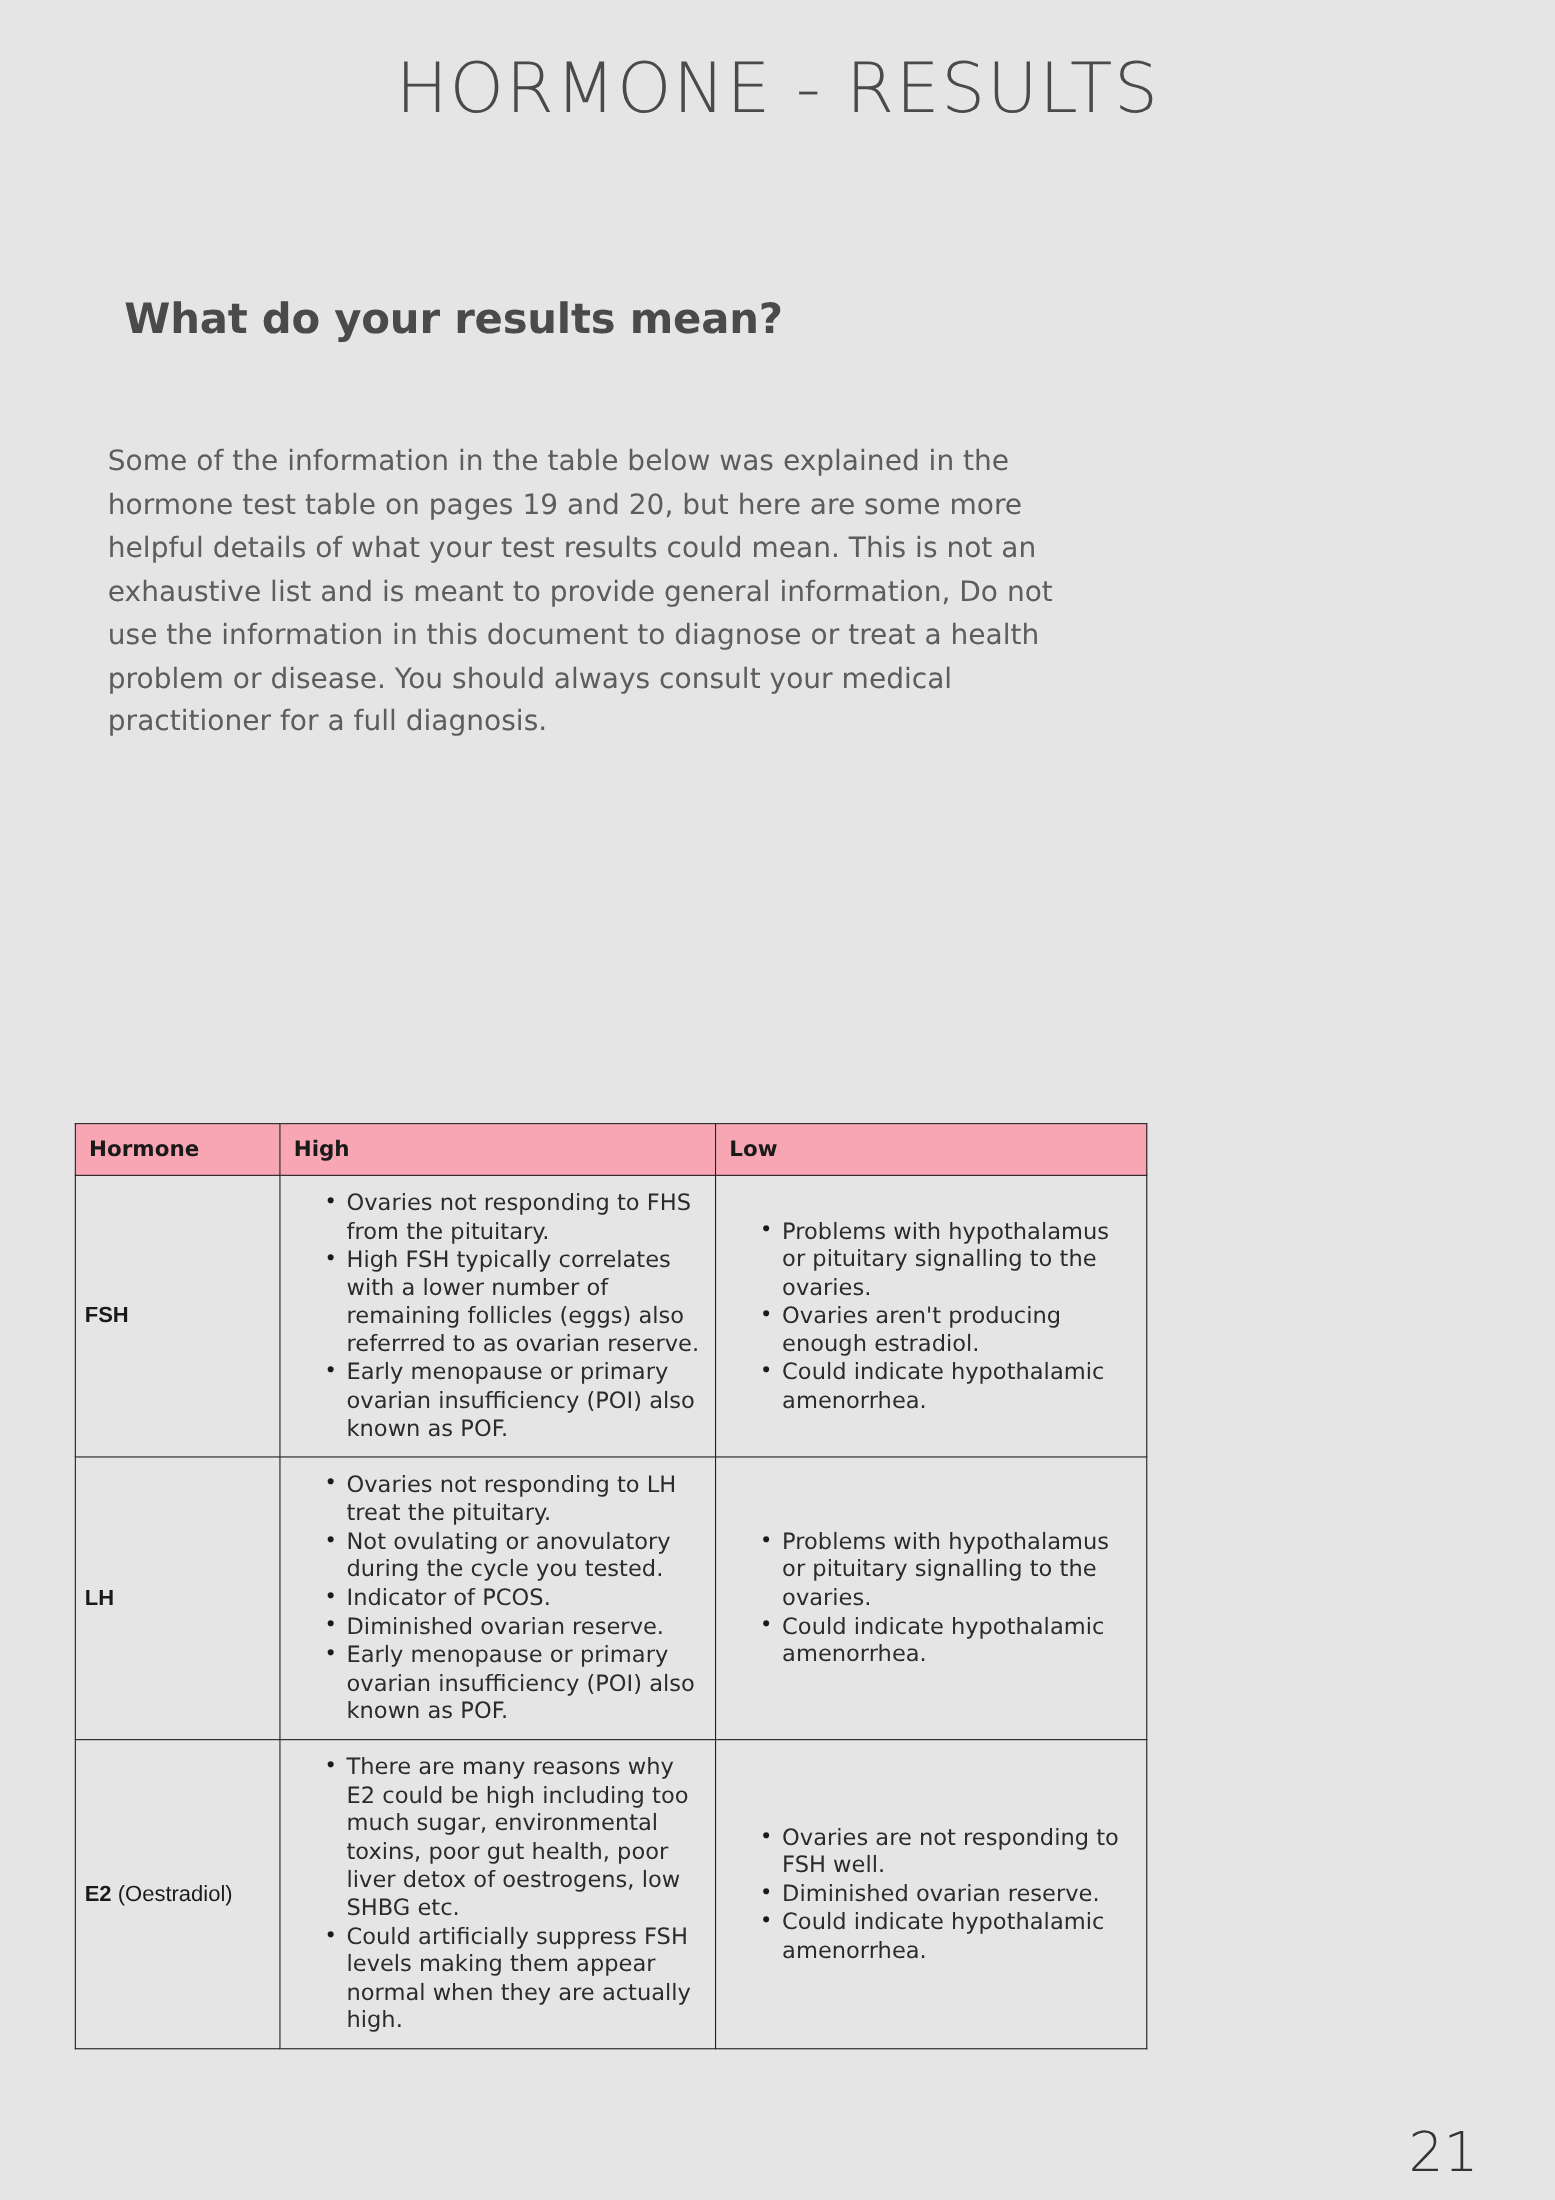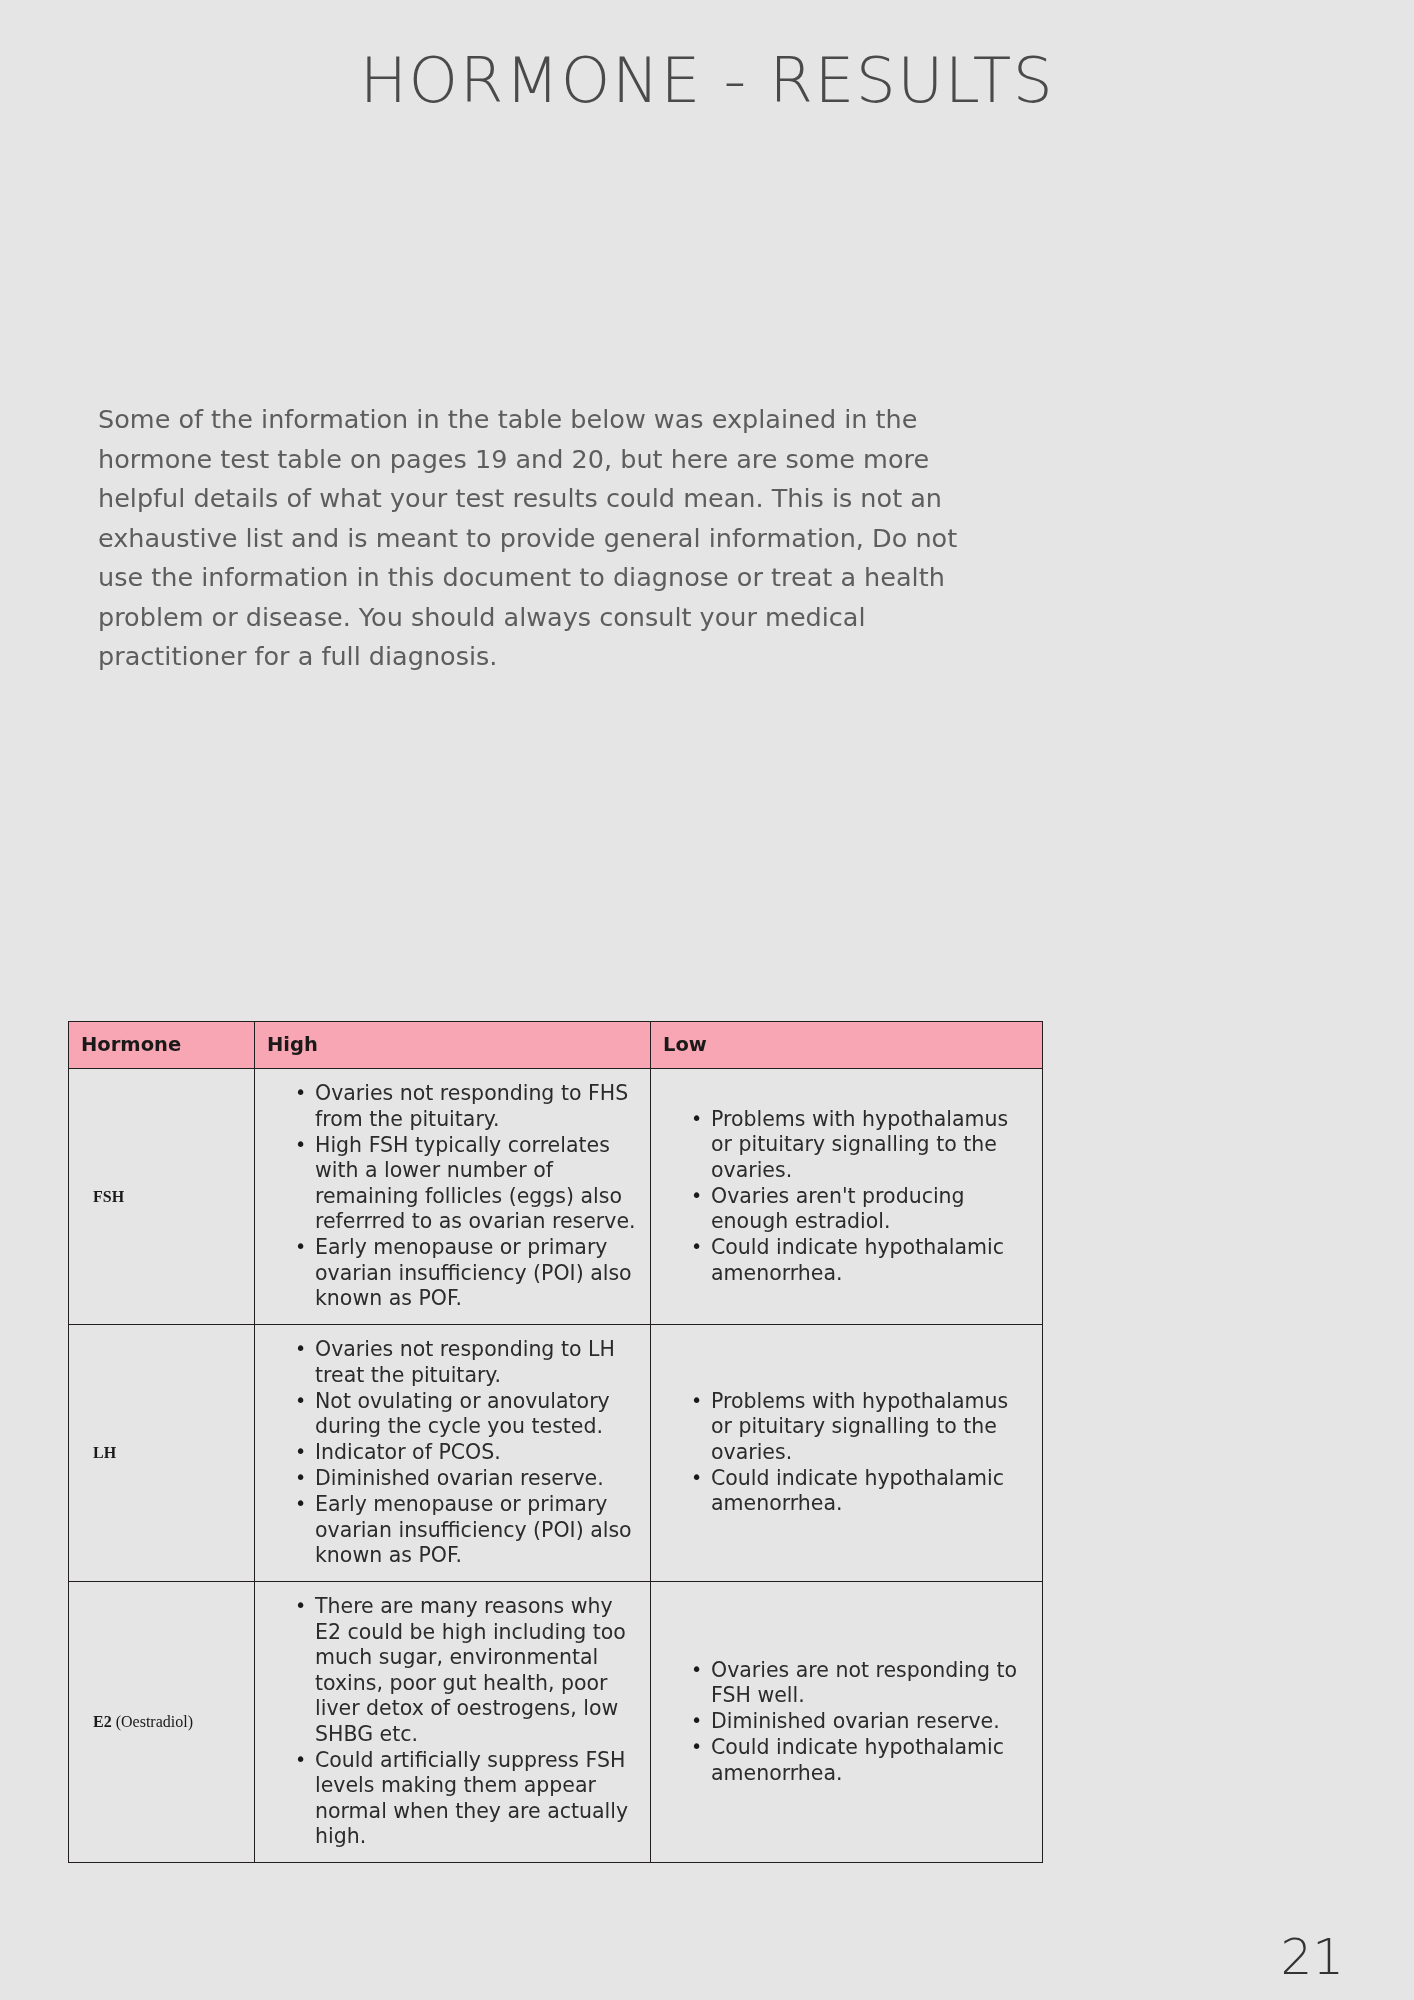--- a/index.html
+++ b/index.html
@@ -87,24 +87,24 @@
     font-size: 19.5px;
     font-weight: 700;
     padding: 11px 10px 12px 12px;
     font-family: "DejaVu Sans", sans-serif;
   }
   .col-hormone { width: 186px; }
   .col-high    { width: 396px; }
   .col-low     { width: 392px; }
 
   .hormone-cell {
-    padding: 10px 24px;
-    font-size: 16px;
+    padding: 10px 8px;
+    font-size: 20px;
     color: #1a1a1a;
-    font-family: Liberation Serif, serif;
+    font-family: Liberation Sans, sans-serif;
   }
   .hormone-cell .h-name { font-weight: 700; }
   .hormone-cell .h-sub  { font-weight: 400; }
 
   .bullet-cell {
     padding: 12px 14px 12px 8px;
   }
   ul.bullets {
     margin: 0;
     padding: 0 0 0 34px;
@@ -142,20 +142,21 @@
     font-family: "DejaVu Sans", sans-serif;
   }
 </style>
 </head>
 <body>
 
 <div class="page">
 
   <div class="doc-title">HORMONE - RESULTS</div>
 
+  <div class="section-heading">What do your results mean?</div>
 
   <div class="body-block para-intro">Some of the information in the table below was explained in the hormone test table on pages 19 and 20, but here are some more helpful details of what your test results could mean. This is not an exhaustive list and is meant to provide general information, Do not use the information in this document to diagnose or treat a health problem or disease. You should always consult your medical practitioner for a full diagnosis.</div>
 
 
   <table class="results-table">
     <colgroup>
       <col class="col-hormone">
       <col class="col-high">
       <col class="col-low">
     </colgroup>

